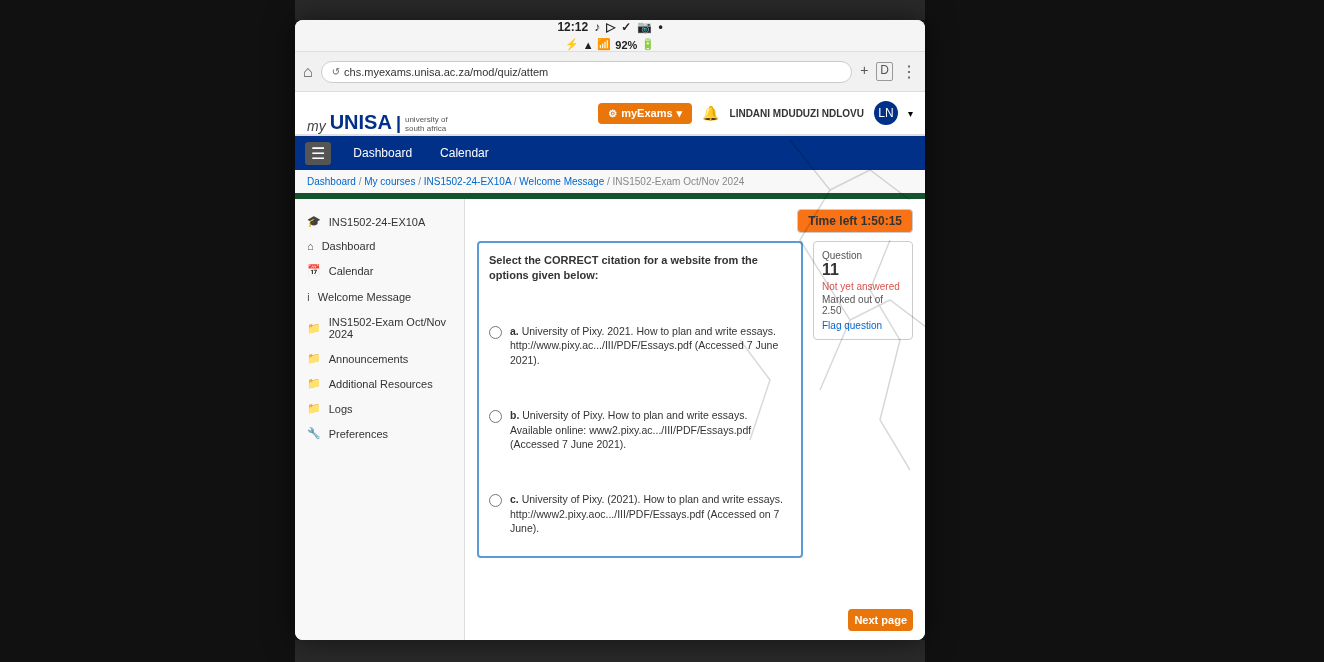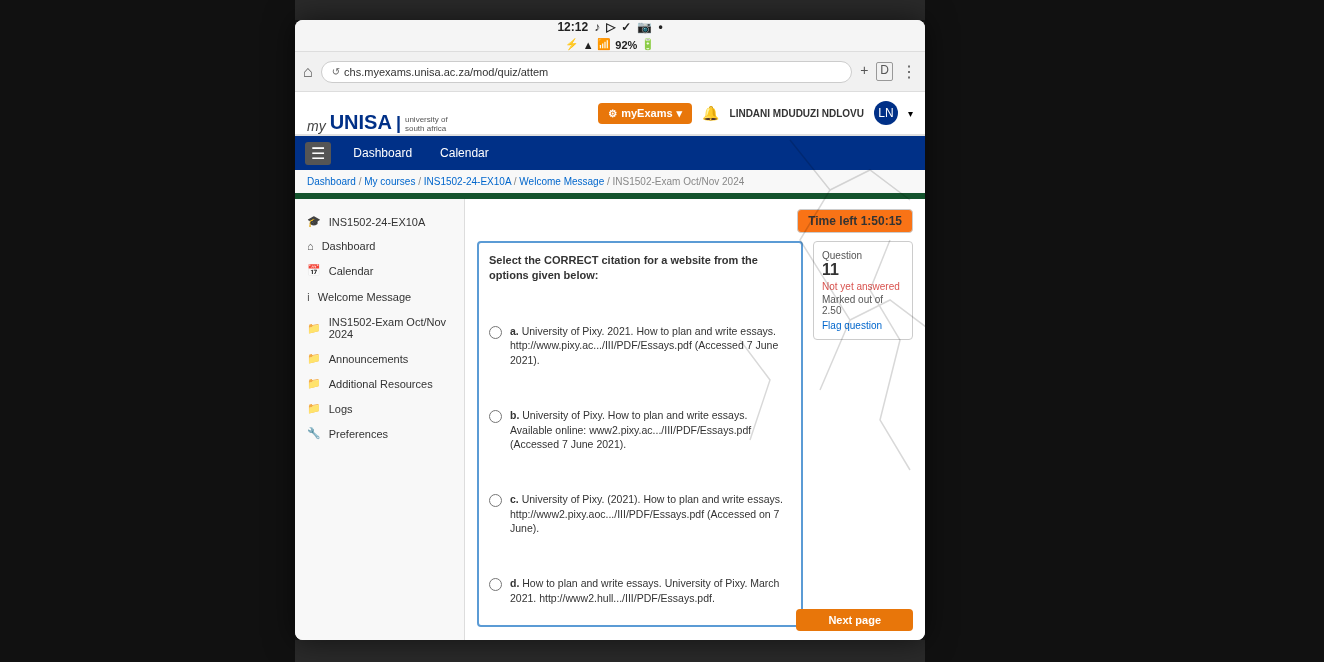--- a/index.html
+++ b/index.html
@@ -272,21 +272,21 @@
 
     
     .next-page-btn {
       position: absolute;
       bottom: 10px;
       right: 12px;
       background: #e8760a;
       color: #fff;
       border: none;
       border-radius: 4px;
-      padding: 5px 32px;
+      padding: 5px 6px;
       font-size: 11px;
       font-weight: bold;
       cursor: pointer;
     }
 
     
     .dark-left {
       position: absolute;
       left: 0; top: 0;
       width: 295px; height: 662px;
@@ -479,27 +479,20 @@
         </div>
 
         <div class="answer-option">
           <input type="radio" name="quiz-answer" value="c" style="">
           <div class="option-text">
             <strong>c.</strong>
             <span>University of Pixy. (2021). How to plan and write essays. http://www2.pixy.aoc.../III/PDF/Essays.pdf (Accessed on 7 June).</span>
           </div>
         </div>
 
-        <div class="answer-option">
-          <input type="radio" name="quiz-answer" value="d" style="">
-          <div class="option-text">
-            <strong>d.</strong>
-            <span>How to plan and write essays. University of Pixy. March 2021. http://www2.hull.../III/PDF/Essays.pdf.</span>
-          </div>
-        </div>
       </div>
 
       <button class="next-page-btn">Next page</button>
 
     </div>
   </div>
 
   <svg class="crack-overlay" viewBox="0 0 630 620">
     <g stroke="#000" stroke-width="1.5" fill="none" opacity="0.6">
       <path d="M200,100 L240,150 L210,200 L260,280 L230,350"></path>

